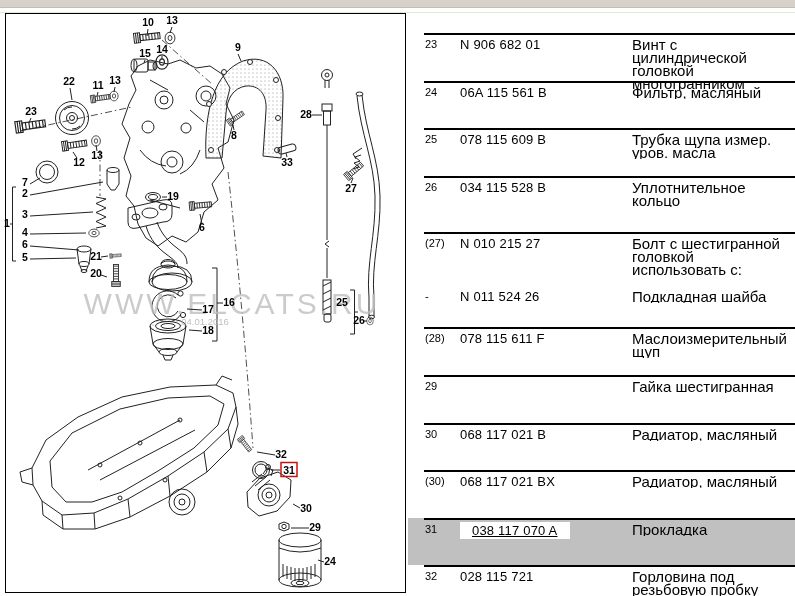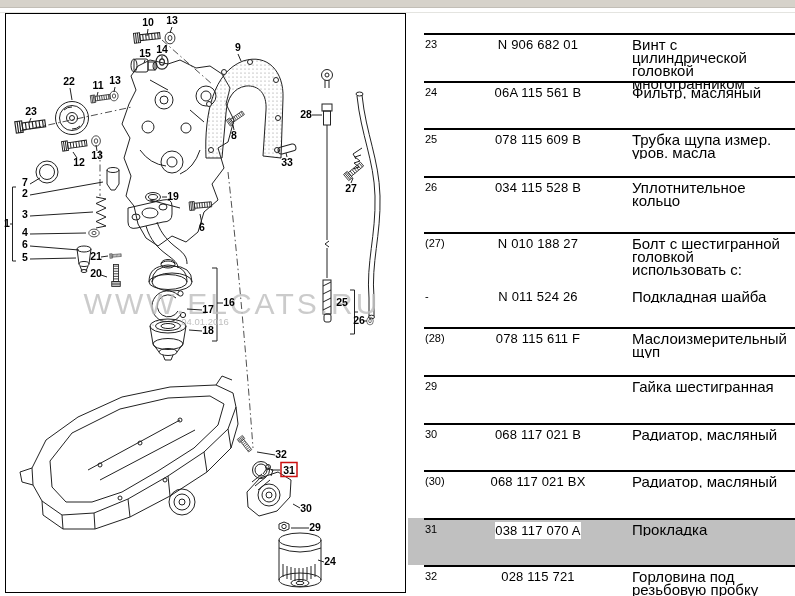--- a/index.html
+++ b/index.html
@@ -9,23 +9,23 @@
   .faintline{position:absolute;left:0;top:12px;width:795px;height:1px;background:#e4e4e0;}
   .diagram-frame{position:absolute;left:5px;top:13px;width:399px;height:578px;border:1.5px solid #000;background:#fff;}
   svg.diagram{position:absolute;left:0;top:0;width:408px;height:596px;}
   .tableblock{position:absolute;left:408px;top:33px;width:387px;}
   .row{position:relative;height:47.6px;}
   .row:not(.cont)::before{content:'';position:absolute;left:16px;right:0;top:0;height:2px;background:#000;}
   .row.tall{height:53px;margin-top:9px;}
   .row.cont{height:42px;}
   .row.hl{background:#c0c0c0;}
   .ref{position:absolute;left:17px;top:5px;font-size:11px;}
-  .part{position:absolute;left:52px;width:156px;top:4px;text-align:center;font-size:13px;letter-spacing:.2px;}
+  .part{position:absolute;left:52px;width:156px;top:4px;text-align:left;font-size:13px;letter-spacing:.2px;}
   .part-inner{display:inline-block;}
-  .hl .part-inner{background:#fff;padding:1px 0;}
+  .hl .part-inner{background:#fff;padding:1px 12px;text-decoration:underline;}
   .desc{position:absolute;left:224px;right:1px;top:5px;font-size:15px;line-height:13px;white-space:pre-line;overflow:hidden;}
   text.callout{font-size:10.5px;font-weight:bold;fill:#000;}
   text.wm{font-size:30px;letter-spacing:3px;fill:#bfbfbf;opacity:.8;}
   text.wmdate{font-size:9.5px;fill:#b9b9b9;opacity:.9;}
 </style>
 </head>
 <body>
 
 <div class="topbar"></div>
 <div class="faintline"></div>
@@ -338,21 +338,21 @@
       <span class="part"><span class="part-inner">078 115 609 B</span></span>
       <span class="desc">Трубка щупа измер. уров. масла</span>
     </div>
     <div class="row">
       <span class="ref">26</span>
       <span class="part"><span class="part-inner">034 115 528 B</span></span>
       <span class="desc">Уплотнительное кольцо</span>
     </div>
     <div class="row tall">
       <span class="ref">(27)</span>
-      <span class="part"><span class="part-inner">N 010 188 27</span></span>
+      <span class="part"><span class="part-inner">N 010 215 27</span></span>
       <span class="desc">Болт с шестигранной головкой
 использовать с:</span>
     </div>
     <div class="row cont">
       <span class="ref">-</span>
       <span class="part"><span class="part-inner">N 011 524 26</span></span>
       <span class="desc">Подкладная шайба</span>
     </div>
     <div class="row">
       <span class="ref">(28)</span>

